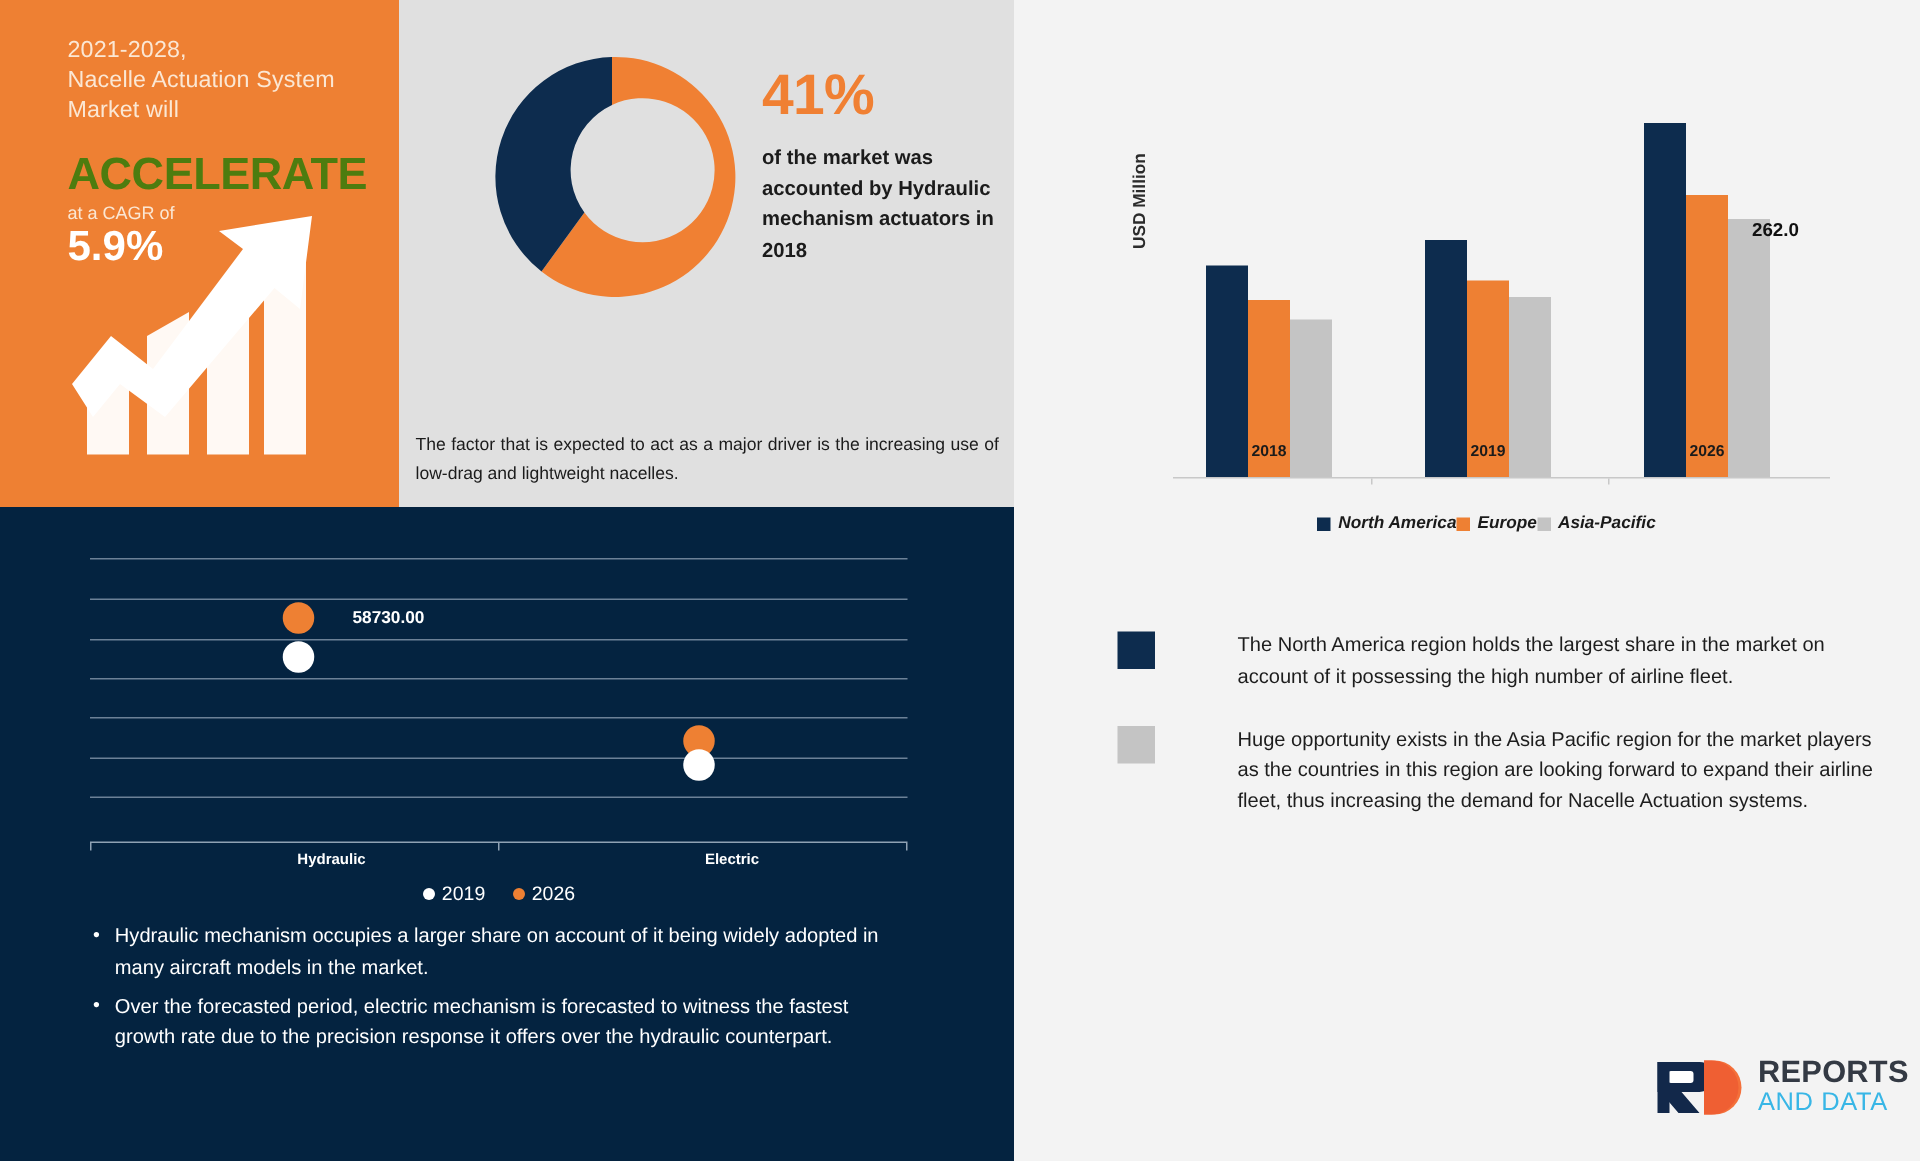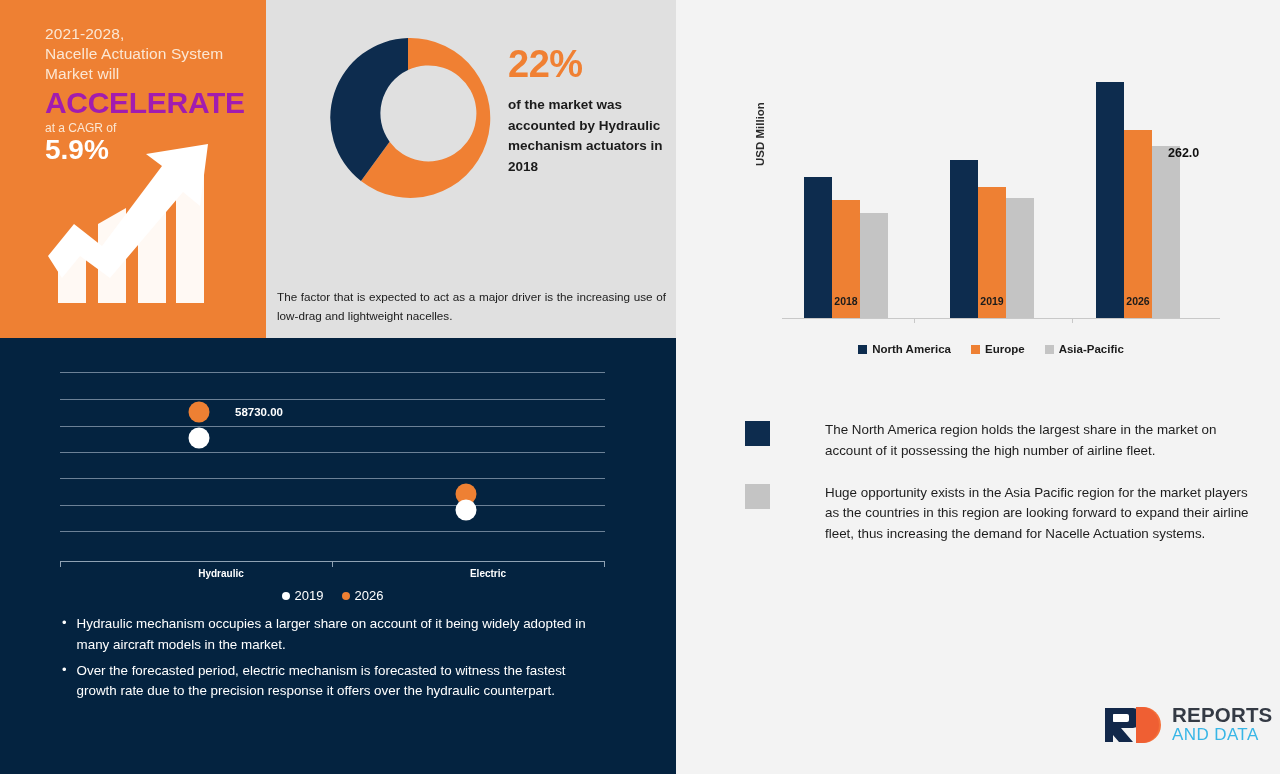--- a/index.html
+++ b/index.html
@@ -54,24 +54,24 @@
   }
   .acc-line {
     font-size: 15.5px;
     font-weight: 400;
     color: #fbe7d4;
     letter-spacing: 0.1px;
   }
   .acc-big {
     font-size: 30px;
     font-weight: 700;
-    color: #a21caf;
+    color: #4d7c0f;
     letter-spacing: -0.3px;
     line-height: 1.12;
-    margin-top: 3px;
+    margin-top: 17px;
   }
   .acc-small2 {
     font-size: 12px;
     font-weight: 400;
     color: #fbe7d4;
     margin-top: 1px;
   }
   .acc-cagr {
     font-size: 28px;
     font-weight: 700;
@@ -271,21 +271,21 @@
     color: #111111;
     white-space: nowrap;
   }
   .bc-legend {
     position: absolute;
     left: 0; bottom: -4px;
     width: 100%;
     display: flex;
     justify-content: center;
     align-items: flex-start;
-    gap: 20px;
+    font-style: italic;
   }
   .bc-leg-item {
     display: flex;
     align-items: center;
     gap: 5px;
     font-size: 11.5px;
     font-weight: 700;
     color: #1b1b1b;
   }
   .bc-leg-sw {
@@ -384,21 +384,21 @@
 
       <path d="M39.0 149.0
                A80 80 0 0 1 86 6
                L86 38
                A48 48 0 0 0 67.6 109.7
                Z" fill="#0d2c4e"></path>
     </svg>
   </div>
 
   <div class="donut-stat">
-    <div class="stat-pct">22%</div>
+    <div class="stat-pct">41%</div>
     <div class="stat-desc">of the market was accounted by Hydraulic mechanism actuators in 2018</div>
   </div>
 
   <div class="driver-note">The factor that is expected to act as a major driver is the increasing use of low-drag and lightweight nacelles.</div>
 
   <div class="dot-plot">
     <div class="dp-grid-line" style="top:0px;"></div>
     <div class="dp-grid-line" style="top:27px;"></div>
     <div class="dp-grid-line" style="top:54px;"></div>
     <div class="dp-grid-line" style="top:80px;"></div>

